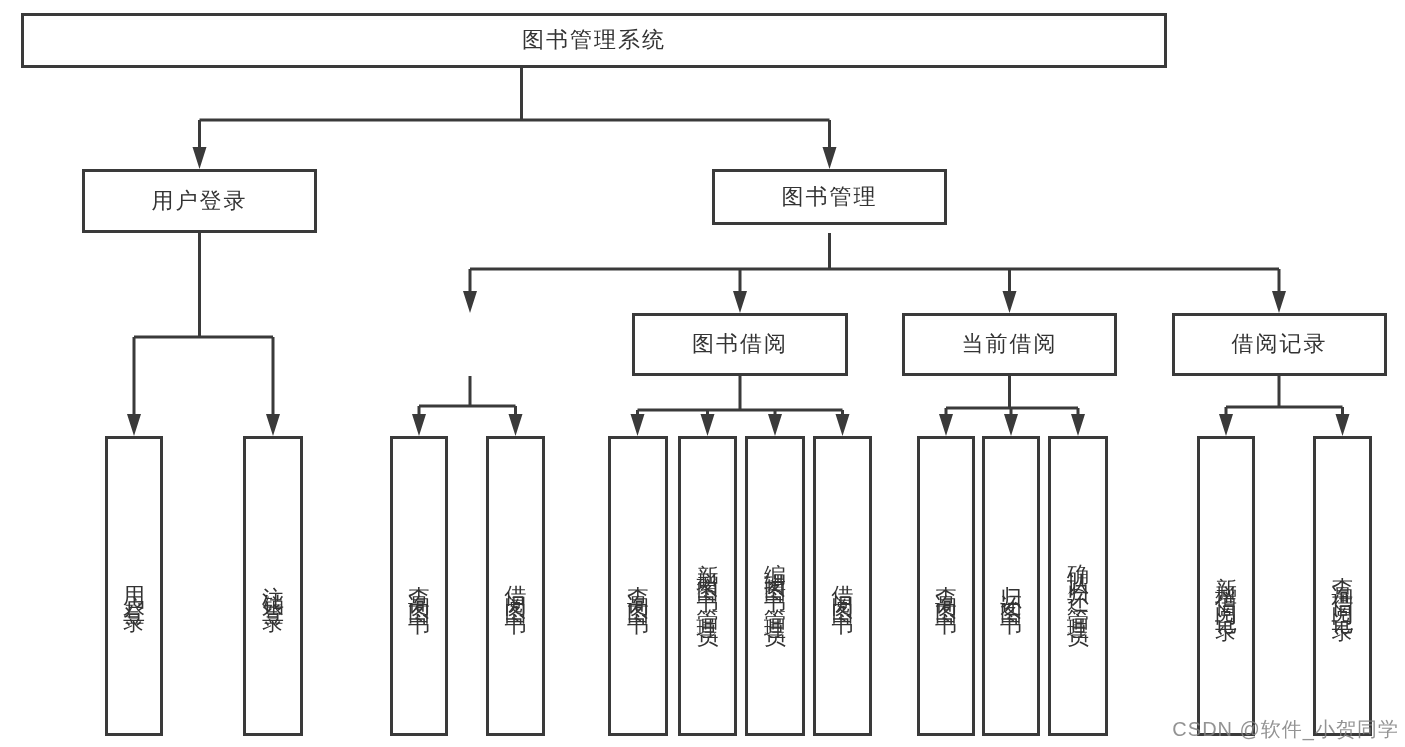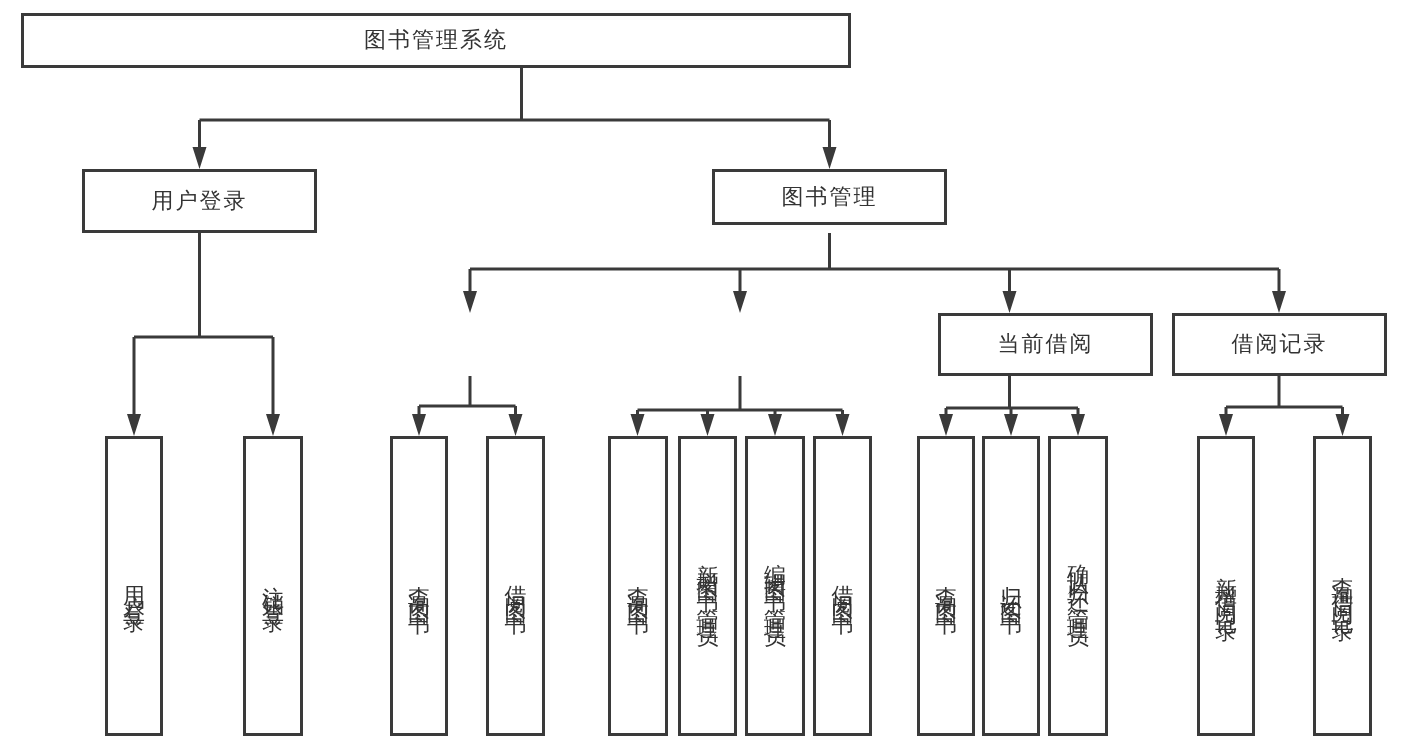--- a/index.html
+++ b/index.html
@@ -61,39 +61,41 @@
          M1002.5 291 H1016.5 L1009.5 313 Z  M1272 291 H1286 L1279 313 Z
          M127 414 H141 L134 436 Z  M266 414 H280 L273 436 Z
          M412 414 H426 L419 436 Z  M508.5 414 H522.5 L515.5 436 Z
          M630.5 414 H644.5 L637.5 436 Z  M700.5 414 H714.5 L707.5 436 Z
          M768 414 H782 L775 436 Z  M835.5 414 H849.5 L842.5 436 Z
          M939 414 H953 L946 436 Z  M1004 414 H1018 L1011 436 Z
          M1071 414 H1085 L1078 436 Z
          M1219 414 H1233 L1226 436 Z  M1335.5 414 H1349.5 L1342.5 436 Z"></path>
   </svg>
 
-  <div class="box" style="left:21px;top:13px;width:830px;height:55px">图书管理系统</div>
+  <div class="box" style="left:21px;top:13px;width:1146px;height:55px">图书管理系统</div>
 
   <div class="box" style="left:82px;top:169px;width:235px;height:64px">用户登录</div>
   <div class="box" style="left:712px;top:169px;width:235px;height:56px">图书管理</div>
 
-  <div class="box" style="left:938px;top:313px;width:215px;height:63px">当前借阅</div>
+  <div class="box" style="left:632px;top:313px;width:216px;height:63px">图书借阅</div>
+  <div class="box" style="left:902px;top:313px;width:215px;height:63px">当前借阅</div>
   <div class="box" style="left:1172px;top:313px;width:215px;height:63px">借阅记录</div>
 
   <div class="box v" style="left:105px;top:436px;width:58px;height:300px">用户登录</div>
   <div class="box v" style="left:243px;top:436px;width:60px;height:300px">注销登录</div>
 
   <div class="box v" style="left:390px;top:436px;width:58px;height:300px">查询图书</div>
   <div class="box v" style="left:486px;top:436px;width:59px;height:300px">借阅图书</div>
 
   <div class="box v" style="left:608px;top:436px;width:60px;height:300px">查询图书</div>
   <div class="box v" style="left:678px;top:436px;width:59px;height:300px">新增图书（管理员）</div>
   <div class="box v" style="left:745px;top:436px;width:60px;height:300px">编辑图书（管理员）</div>
   <div class="box v" style="left:813px;top:436px;width:59px;height:300px">借阅图书</div>
 
   <div class="box v" style="left:917px;top:436px;width:58px;height:300px">查询图书</div>
   <div class="box v" style="left:982px;top:436px;width:58px;height:300px">归还图书</div>
   <div class="box v" style="left:1048px;top:436px;width:60px;height:300px">确认归还（管理员）</div>
 
   <div class="box v" style="left:1197px;top:436px;width:58px;height:300px">新增借阅记录</div>
   <div class="box v" style="left:1313px;top:436px;width:59px;height:300px">查询借阅记录</div>
 
+  <div class="watermark">CSDN @软件_小贺同学</div>
 </div>
 
 </body></html>

